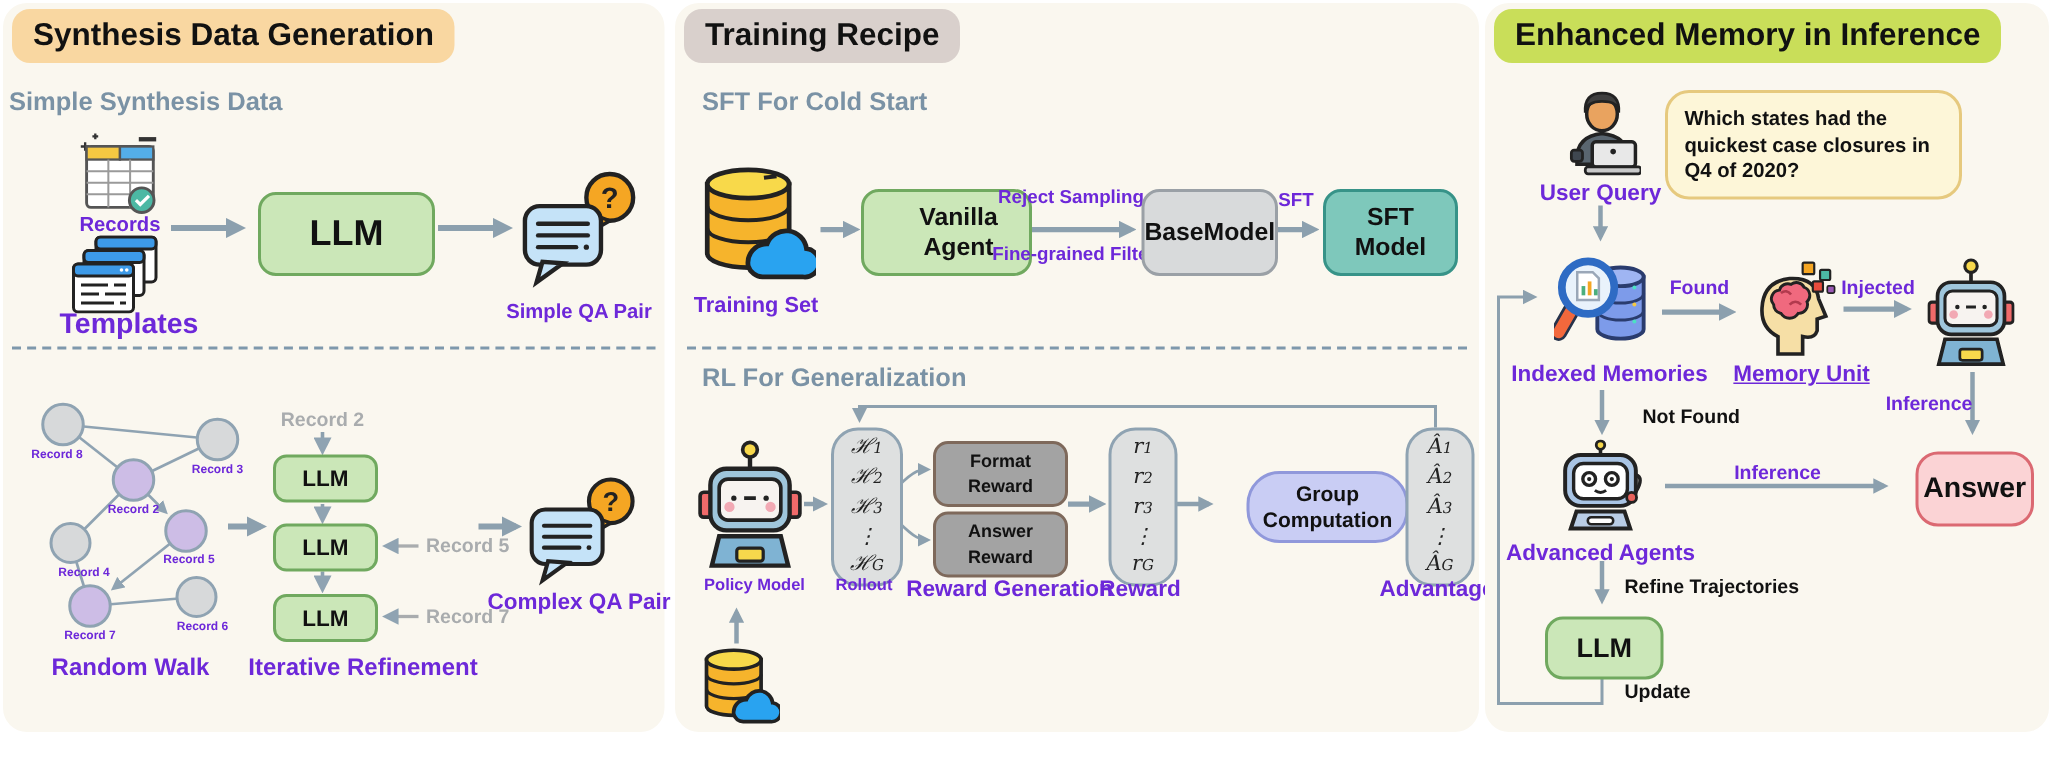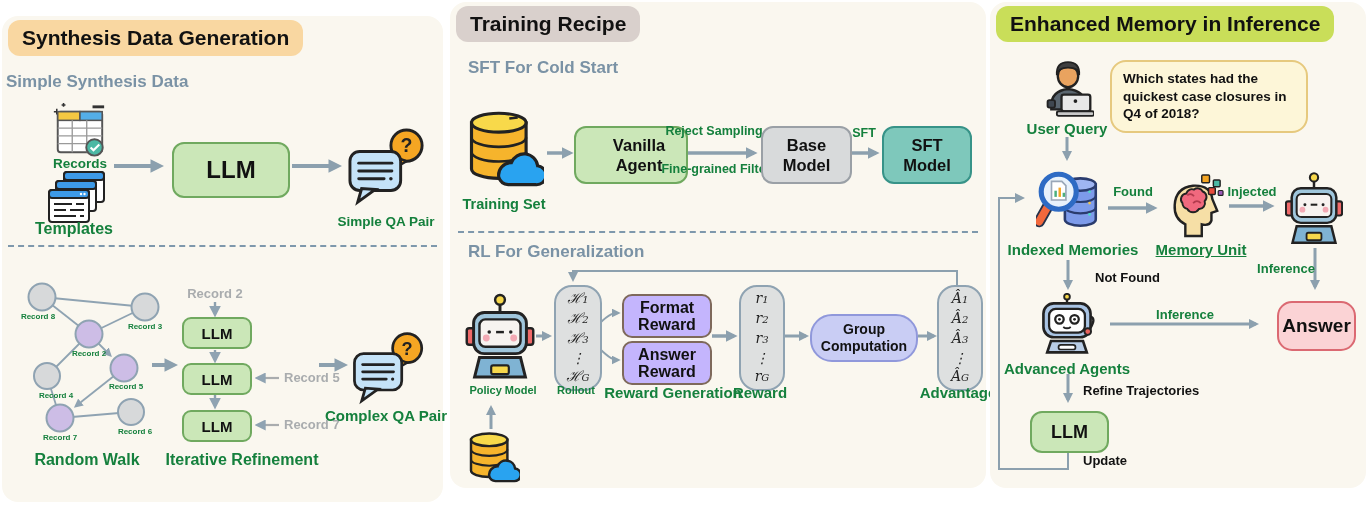--- a/index.html
+++ b/index.html
@@ -1,43 +1,43 @@
 <!DOCTYPE html>
 <html><head>
 <meta charset="utf-8">
 <style>
   html,body{margin:0;padding:0;background:#fff;}
   .stage{position:relative;width:1368px;height:521px;background:#ffffff;font-family:"Liberation Sans",sans-serif;overflow:hidden;}
   .panel{position:absolute;background:#FAF7EF;border-radius:16px;}
   .badge{position:absolute;top:4px;left:6px;padding:6px 14px;border-radius:12px;font-size:21px;font-weight:bold;color:#111;white-space:nowrap;}
   .subtitle{position:absolute;font-size:17px;font-weight:bold;color:#7A92A5;white-space:nowrap;}
-  .cl{position:absolute;transform:translateX(-50%);white-space:nowrap;font-weight:bold;color:#15803d;}
+  .cl{position:absolute;transform:translateX(-50%);white-space:nowrap;font-weight:bold;color:#6d28d9;}
   .ll{position:absolute;white-space:nowrap;font-weight:bold;color:#111;}
   .grayl{color:#A9ACAE;}
   .gbox{position:absolute;background:#CBE7B8;border:2.5px solid #70A95F;border-radius:12px;display:flex;flex-direction:column;align-items:center;justify-content:center;font-weight:bold;color:#111;}
-  .graybox{position:absolute;background:#D8DADB;border:2.5px solid #9AA0A6;border-radius:12px;display:flex;flex-direction:column;align-items:center;justify-content:center;font-weight:bold;color:#111;}
+  .graybox{position:absolute;background:#D8DADB;border:2.5px solid #9AA0A6;border-radius:12px;display:flex;flex-direction:row;align-items:center;justify-content:center;font-weight:bold;color:#111;}
   .tealbox{position:absolute;background:#7EC8BB;border:2.5px solid #379388;border-radius:12px;display:flex;flex-direction:column;align-items:center;justify-content:center;font-weight:bold;color:#111;}
-  .tanbox{position:absolute;background:#c4b5fd;border:2px solid #7E695B;border-radius:10px;display:flex;flex-direction:column;align-items:center;justify-content:center;font-weight:bold;color:#111;font-size:16px;line-height:17px;}
+  .tanbox{position:absolute;background:#a3a3a3;border:2px solid #7E695B;border-radius:10px;display:flex;flex-direction:column;align-items:center;justify-content:center;font-weight:bold;color:#111;font-size:12px;line-height:17px;}
   .lavbox{position:absolute;background:#C9CDF4;border:2px solid #9098DB;border-radius:10px;display:flex;flex-direction:column;align-items:center;justify-content:center;font-weight:bold;color:#111;font-size:14px;line-height:17px;}
   .pinkbox{position:absolute;background:#FBD3D5;border:2.5px solid #DB6972;border-radius:15px;display:flex;align-items:center;justify-content:center;font-weight:bold;color:#111;}
   .seqbox{position:absolute;background:#DEE0E0;border:2px solid #8FA3B2;border-radius:18px;display:flex;flex-direction:column;align-items:center;justify-content:center;color:#222;}
   .seqrow{display:flex;align-items:baseline;line-height:18px;font-size:14px;}
   .mvar{font-family:"DejaVu Serif",serif;font-style:italic;}
   .msub{font-family:"DejaVu Serif",serif;font-style:italic;font-size:10px;}
   .dash{position:absolute;border-top:2px dashed #7E98AC;height:0;}
   .bubble{position:absolute;background:#FDF6D8;border:2.5px solid #E6C97E;border-radius:16px;padding:8px 11px;font-size:13.5px;font-weight:bold;color:#111;line-height:1.3;}
   svg.bg{position:absolute;left:0;top:0;}
   .icon{position:absolute;}
 </style>
 </head>
 <body>
 
 <div class="stage">
 
-  <div class="panel" style="left:2px;top:2px;width:441px;height:486px;margin-top:14px;">
+  <div class="panel" style="left:2px;top:2px;width:441px;height:486px;">
     <svg class="bg" width="441" height="486">
       <defs>
         <marker id="ahL" viewBox="0 0 10 10" refX="7" refY="5" markerWidth="3.4" markerHeight="3.4" orient="auto-start-reverse">
             <path d="M0 0 L10 5 L0 10 z" fill="#8CA0AE"></path>
           </marker>
         <marker id="asL" viewBox="0 0 10 10" refX="7" refY="5" markerWidth="5" markerHeight="5" orient="auto-start-reverse">
             <path d="M0 0 L10 5 L0 10 z" fill="#8FA3B2"></path>
           </marker>
       </defs>
 
@@ -108,21 +108,21 @@
         <g stroke="#222" stroke-width="2">
           <line x1="6" y1="33" x2="24" y2="33"></line>
             <line x1="28" y1="33" x2="36" y2="33"></line>
           <line x1="6" y1="39" x2="18" y2="39"></line>
             <line x1="22" y1="39" x2="36" y2="39"></line>
           <line x1="6" y1="45" x2="28" y2="45"></line>
             <line x1="32" y1="45" x2="36" y2="45"></line>
         </g>
       </g>
     </svg>
-    <div class="cl" style="left:72px;top:204px;font-size:16px;text-align:center;">Templates</div>
+    <div class="cl" style="left:84px;top:204px;font-size:19px;text-align:center;">Templates</div>
 
     <div class="gbox" style="left:170px;top:126px;width:114px;height:52px;font-size:24px;">
         <span>LLM</span>
       </div>
 
     <svg class="icon" style="left:346px;top:110px;" width="78" height="86" viewBox="0 0 80 88">
       <circle cx="60" cy="20" r="16" fill="#F5A623" stroke="#222" stroke-width="3"></circle>
       <path d="M52 33 L46 44 L60 36 Z" fill="#F5A623" stroke="#222" stroke-width="2.5"></path>
       <text x="60" y="27" font-size="20" font-weight="bold" text-anchor="middle" fill="#222" font-family="Liberation Sans, sans-serif">?</text>
       <rect x="2" y="26" width="52" height="40" rx="10" fill="#C5E3F8" stroke="#222" stroke-width="3"></rect>
@@ -306,21 +306,21 @@
           <span class="mvar">⋮</span>
           <span class="msub"></span>
         </div>
       <div class="seqrow">
           <span class="mvar">r</span>
           <span class="msub">G</span>
         </div>
     </div>
     <div class="cl" style="left:310px;top:382px;font-size:15px;">Reward</div>
 
-    <div class="lavbox" style="left:360px;top:312px;width:104px;height:44px;border-radius:22px;">
+    <div class="lavbox" style="left:381px;top:312px;width:104px;height:44px;border-radius:22px;">
       <span>Group</span>
       <span>Computation</span>
     </div>
 
     <div class="seqbox" style="left:487px;top:283px;width:42px;height:102px;">
       <div class="seqrow">
           <span class="mvar">Â</span>
           <span class="msub">1</span>
         </div>
       <div class="seqrow">
@@ -376,21 +376,21 @@
       <path d="M10 50 Q10 34 28 32 Q46 34 46 48 L46 54 H10 Z" fill="#5A6670" stroke="#222" stroke-width="2.5"></path>
       <rect x="6" y="44" width="8" height="8" rx="2" fill="#3F4750" stroke="#222" stroke-width="2"></rect>
       <ellipse cx="28" cy="18" rx="11" ry="12" fill="#E9A35F" stroke="#222" stroke-width="2.5"></ellipse>
       <path d="M16 17 Q15 3 28 3 Q41 3 40 17 Q40 9 28 9 Q17 9 16 17 Z" fill="#3F3F3F" stroke="#222" stroke-width="2"></path>
       <rect x="21" y="38" width="31" height="18" rx="2.5" fill="#E8E8E8" stroke="#222" stroke-width="2.5"></rect>
       <circle cx="36" cy="45" r="2" fill="#222"></circle>
       <rect x="16" y="56" width="40" height="5" rx="2" fill="#C9C9C9" stroke="#222" stroke-width="2"></rect>
     </svg>
     <div class="cl" style="left:77px;top:118px;font-size:15px;">User Query</div>
 
-    <div class="bubble" style="left:120px;top:58px;width:172px;">Which states had the quickest case closures in Q4 of 2018?</div>
+    <div class="bubble" style="left:120px;top:58px;width:172px;">Which states had the quickest case closures in Q4 of 2020?</div>
 
     <svg class="icon" style="left:46px;top:164px;" width="66" height="70" viewBox="0 0 64 68">
       <path d="M28 18 V52 a15 6 0 0 0 30 0 V18 Z" fill="#7D9BEA" stroke="#2A3C6E" stroke-width="2.5"></path>
       <ellipse cx="43" cy="18" rx="15" ry="6" fill="#9FB5F2" stroke="#2A3C6E" stroke-width="2.5"></ellipse>
       <path d="M28 29 a15 6 0 0 0 30 0 M28 40 a15 6 0 0 0 30 0" fill="none" stroke="#2A3C6E" stroke-width="2"></path>
       <circle cx="52" cy="25" r="1.3" fill="#4CE0C3"></circle>
         <circle cx="52" cy="36" r="1.3" fill="#F5C842"></circle>
         <circle cx="52" cy="47" r="1.3" fill="#4CE0C3"></circle>
       <line x1="11" y1="40" x2="3" y2="54" stroke="#26324A" stroke-width="11" stroke-linecap="round"></line>
       <line x1="11" y1="40" x2="3" y2="54" stroke="#F2683C" stroke-width="7.5" stroke-linecap="round"></line>

